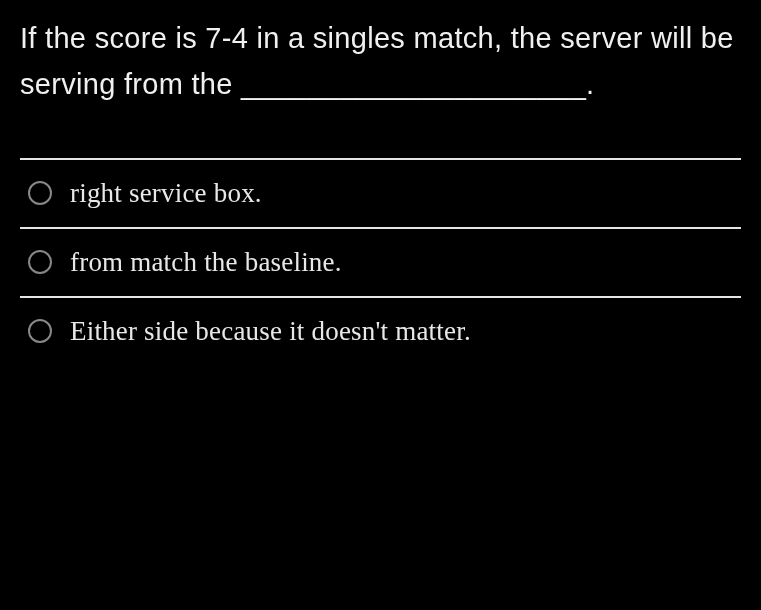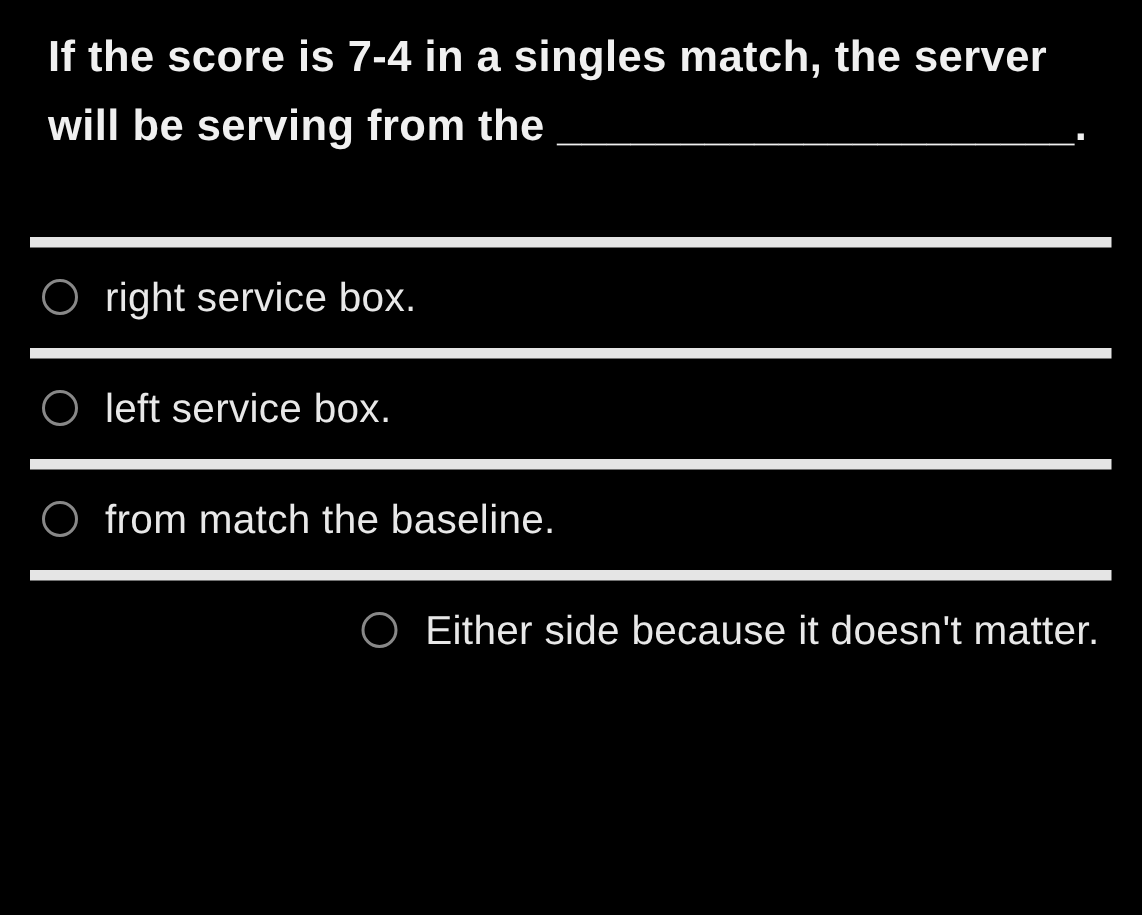--- a/index.html
+++ b/index.html
@@ -10,40 +10,39 @@
     body {
       background-color: #000000;
       color: #e0e0e0;
       font-family: 'Segoe UI', -apple-system, BlinkMacSystemFont, sans-serif;
       width: 761px;
       height: 610px;
       padding: 15px 20px 0 20px;
     }
     .question-text {
       font-size: 29px;
-      font-weight: 700;
+      font-weight: 400;
       line-height: 1.6;
       color: #f0f0f0;
       margin-bottom: 50px;
       letter-spacing: 0.3px;
-      margin-left: 12px;
     }
     .options-container {
       width: 100%;
     }
     .option-row {
       display: flex;
       align-items: center;
       padding: 18px 8px;
-      border-top: 7px solid #e5e5e5;
+      border-top: 2px solid #e5e5e5;
       cursor: pointer;
+      font-family: Liberation Serif, serif;
     }
     .option-row:last-child {
       border-bottom: none;
-      justify-content: flex-end;
     }
     .radio-circle {
       width: 24px;
       height: 24px;
       border: 2.5px solid #888888;
       border-radius: 50%;
       margin-right: 18px;
       flex-shrink: 0;
     }
     .option-label {
@@ -58,23 +57,19 @@
 
 <div class="question-text">If the score is 7-4 in a singles match, the server will be serving from the _____________________.</div>
 
 <div class="options-container">
   <div class="option-row">
     <div class="radio-circle"></div>
     <div class="option-label">right service box.</div>
   </div>
   <div class="option-row">
     <div class="radio-circle"></div>
-    <div class="option-label">left service box.</div>
-  </div>
-  <div class="option-row">
-    <div class="radio-circle"></div>
     <div class="option-label">from match the baseline.</div>
   </div>
   <div class="option-row">
     <div class="radio-circle"></div>
     <div class="option-label">Either side because it doesn't matter.</div>
   </div>
 </div>
 
 </body></html>

